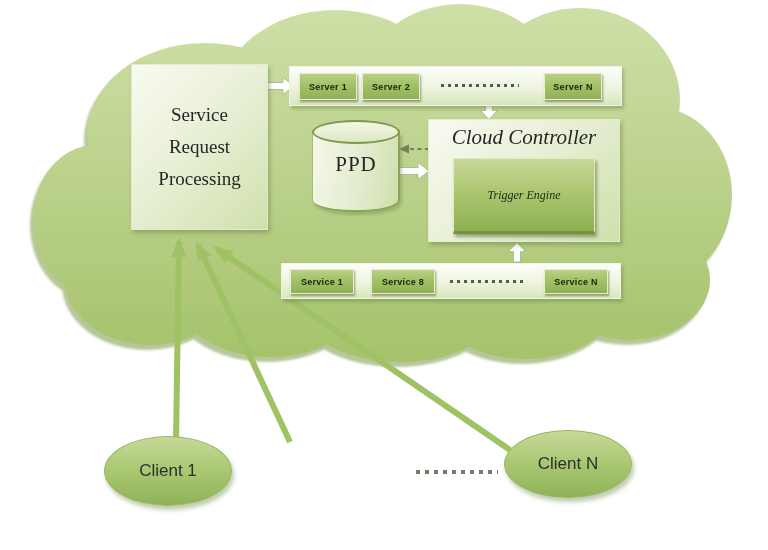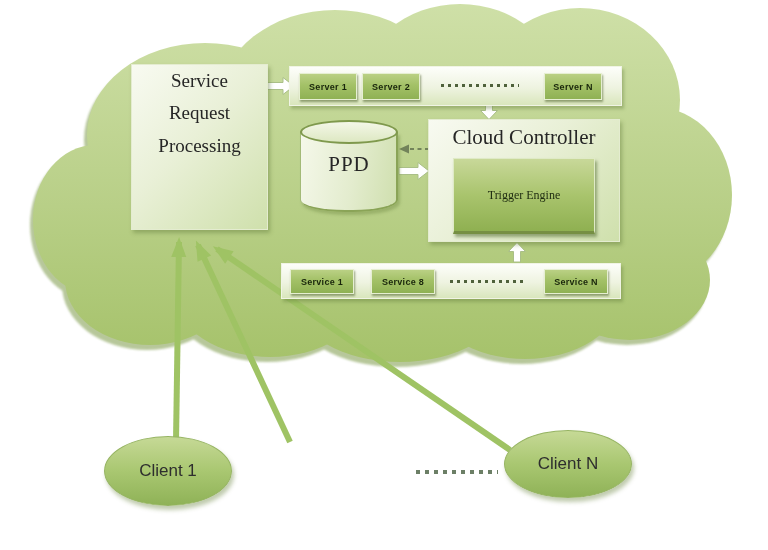--- a/index.html
+++ b/index.html
@@ -8,21 +8,21 @@
     font-family:"Liberation Sans",sans-serif;
   }
   .layer{position:absolute;left:0;top:0;width:768px;height:550px;}
 
   
   .panelbox{
     position:absolute;
     background:linear-gradient(135deg,#f8faf1 0%,#e9f0d7 45%,#cfe0ac 100%);
     border:1px solid #e4ecd0;
     box-shadow:2px 3px 4px rgba(100,125,60,.45);
-    display:flex;justify-content:center;
+    display:flex;align-items:center;justify-content:center;
   }
   .serif-label{
     font-family:"Liberation Serif","DejaVu Serif",serif;
     color:#262626;text-align:center;
   }
   .srp{left:131px;top:64px;width:135px;height:164px;}
   .srp .serif-label{font-size:19px;line-height:1.7;width:112px;}
 
   
   .rack{
@@ -44,37 +44,37 @@
   .rack-servers .chip{top:6px;width:56px;height:25px;}
   .rack-services .chip{top:5px;width:62px;height:23px;}
 
   
   .dots{position:absolute;height:3px;
     background:repeating-linear-gradient(90deg,#4f613b 0 3px,transparent 3px 7px);}
   .dots-clients{height:4px;
     background:repeating-linear-gradient(90deg,#6c7f66 0 4px,transparent 4px 9px);}
 
   
-  .ppd{position:absolute;left:300px;top:120px;width:98px;height:92px;}
+  .ppd{position:absolute;left:312px;top:120px;width:88px;height:92px;}
   .ppd .cyl-body{
     position:absolute;left:0;right:0;top:12px;bottom:0;
     background:linear-gradient(100deg,#f5f8ea 0%,#e3ecce 55%,#cfdfae 100%);
     border-left:1px solid #a3ba78;border-right:2px solid #8aa457;border-bottom:2px solid #8aa457;
     border-radius:0 0 46% 46% / 0 0 12px 12px;
     box-shadow:2px 3px 3px rgba(110,135,65,.4);
   }
   .ppd .cyl-top{
     position:absolute;left:0;right:0;top:0;height:24px;border-radius:50%;
     background:linear-gradient(180deg,#f4f7e8 0%,#dde8c2 100%);
     border:2px solid #7f994d;box-sizing:border-box;
   }
   .ppd .serif-label{position:absolute;left:0;right:0;top:32px;font-size:21px;letter-spacing:1px;}
 
   
-  .cc{left:428px;top:119px;width:190px;height:121px;flex-direction:column;justify-content:flex-start;}
+  .cc{left:428px;top:119px;width:190px;height:121px;flex-direction:column;justify-content:flex-start;font-style:italic;}
   .cc-title{font-size:21px;margin-top:5px;}
   .trigger{
     position:absolute;left:24px;top:38px;width:140px;height:72px;
     background:linear-gradient(180deg,#c8d899 0%,#a9c46d 50%,#8fb051 100%);
     border:1px solid #dfeac6;border-bottom:3px solid #768f43;
     box-shadow:2px 3px 3px rgba(70,95,35,.5);
     display:flex;align-items:center;justify-content:center;
   }
   .trigger .serif-label{font-size:12px;color:#1d2a10;}
 

